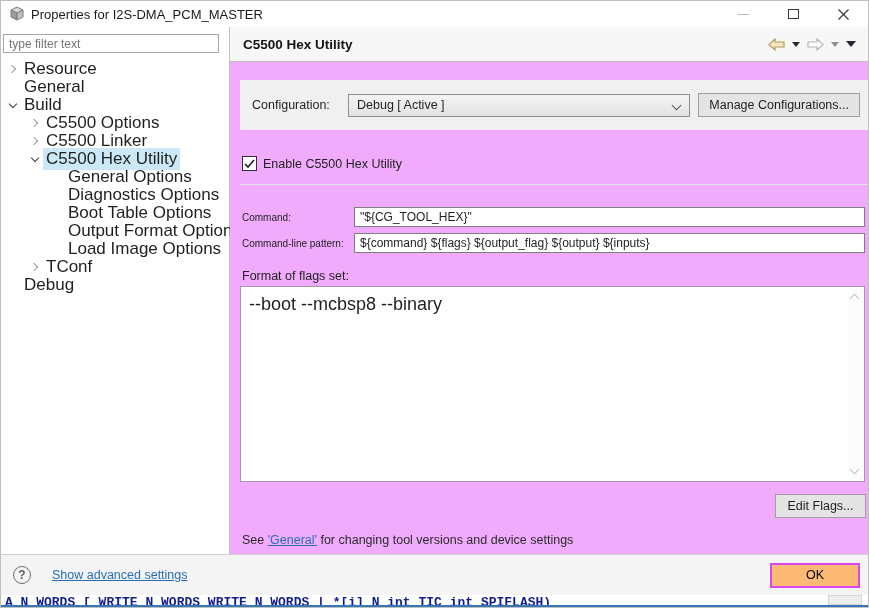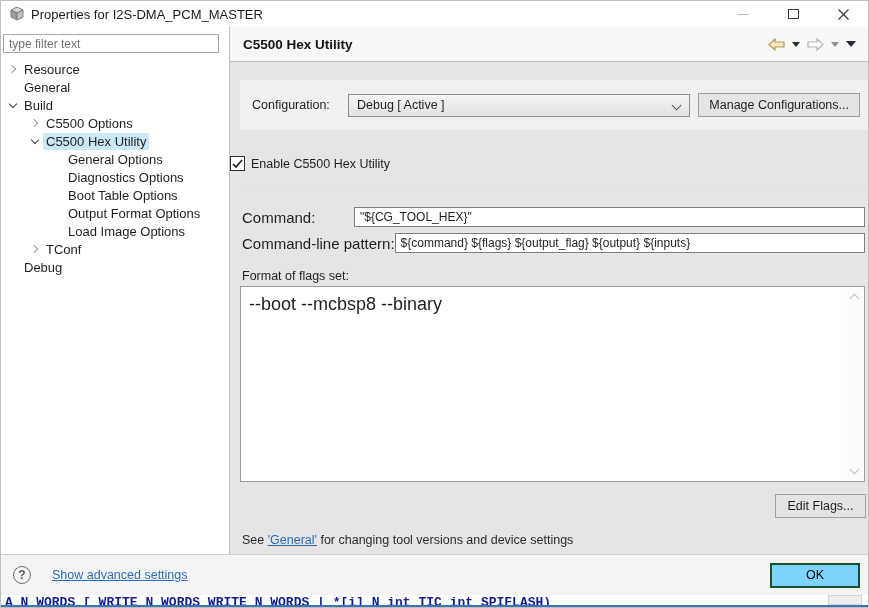--- a/index.html
+++ b/index.html
@@ -31,57 +31,57 @@
   }
   .tree { margin-top:3px; }
   .tree-row { height:18px; display:flex; align-items:center; cursor:default; white-space:nowrap; }
   .chev-box { width:16px; flex:0 0 16px; display:flex; align-items:center; justify-content:center; }
   .chev-box.l0 { margin-left:4px; }
   .chev-box.l1 { margin-left:26px; }
   .pad-l2 { width:64px; flex:0 0 64px; }
   .chev { width:6px; height:6px; border-right:1.4px solid #9a9a9a; border-bottom:1.4px solid #9a9a9a;
           transform:rotate(-45deg); margin-left:-2px; }
   .chev.open { border-color:#3f3f3f; transform:rotate(45deg); margin-top:-3px; margin-left:0; }
-  .tree-label { padding:1px 3px; font-size:13px; color:#1f1f1f; }
+  .tree-label { padding:1px 3px; font-size:17px; color:#1f1f1f; }
   .tree-label.selected { background:#cbe8f6; }
 
   
   .panel { flex:1; display:flex; flex-direction:column; background:#fff; min-width:0; }
   .panel-header { height:35px; flex:0 0 35px; background:#f7f7f7; border-bottom:1px solid #bdbdbd;
     display:flex; align-items:center; padding:0 12px 0 13px; }
   .panel-title { font-weight:bold; font-size:13.5px; color:#141414; }
   .nav { margin-left:auto; display:flex; align-items:center; gap:7px; }
   .nav-arrow { width:17px; height:13px; }
   .caret { width:0; height:0; border-left:4px solid transparent; border-right:4px solid transparent; border-top:5px solid #2b2b2b; }
   .caret.dim { border-top-color:#8f8f8f; }
   .caret.big { border-left-width:5px; border-right-width:5px; border-top-width:6px; border-top-color:#26263a; }
 
-  .panel-body { flex:1; position:relative; background:#e5e5e5; overflow:hidden; }
+  .panel-body { flex:1; position:relative; background:#f0abfc; overflow:hidden; }
 
   .config-box { margin:18px 0 0 10px; height:50px; background:#f0f0f0;
     display:flex; align-items:center; padding:0 8px 0 12px; }
   .config-label { flex:0 0 96px; font-size:12.5px; }
   .combo { flex:1; height:23px; background:linear-gradient(#f4f4f4,#e2e2e2); border:1px solid #8f8f8f;
     display:flex; align-items:center; padding:0 8px; position:relative; }
   .combo-value { font-size:12.5px; }
   .combo-chev { position:absolute; right:9px; top:7px; width:7px; height:7px;
     border-right:1.3px solid #5a5a5a; border-bottom:1.3px solid #5a5a5a; transform:rotate(45deg); }
   .btn { height:24px; background:#e4e4e4; border:1px solid #9f9f9f; font:12.5px "Liberation Sans",sans-serif;
     color:#1f1f1f; padding:0 10px; white-space:nowrap; }
   .manage-btn { margin-left:8px; flex:0 0 auto; }
 
-  .check-row { margin:26px 0 0 0; display:flex; align-items:center; }
+  .check-row { margin:26px 0 0 12px; display:flex; align-items:center; }
   .checkbox { width:15px; height:15px; border:1px solid #2f2f2f; background:#fff; margin-right:6px;
     display:flex; align-items:center; justify-content:center; }
   .check-label { font-size:12.5px; }
   .group-sep { margin:13px 0 0 10px; border-top:1px solid #e2e2e2; height:0; }
 
   .field-row { margin:22px 3px 0 12px; display:flex; align-items:center; }
   .field-row + .field-row { margin-top:6px; }
-  .field-label { flex:0 0 112px; font-size:15px; white-space:nowrap; }
+  .field-label { flex:0 0 112px; font-size:10px; white-space:nowrap; }
   .field-input { flex:1; height:20px; border:1px solid #7f7f7f; padding:0 5px;
     font:12px "Liberation Sans",sans-serif; color:#1f1f1f; outline:none; background:#fff; }
 
   .flags-label { margin:16px 0 3px 12px; font-size:12.5px; }
   .flags-box { margin:0 3px 0 10px; height:196px; border:1px solid #9d9d9d; position:relative; background:#fff; }
   .flags-text { padding:7px 24px 0 8px; font-size:18px; color:#1f1f1f; }
   .vscroll { position:absolute; top:1px; right:1px; bottom:1px; width:16px; background:#fcfcfc; }
   .scroll-chev { position:absolute; left:4px; width:7px; height:7px;
     border-right:1.3px solid #c2c2c2; border-bottom:1.3px solid #c2c2c2; }
   .scroll-chev.up { top:7px; transform:rotate(-135deg); }
@@ -96,21 +96,21 @@
   
   .bottombar { height:41px; border-top:1px solid #cfcfcf; background:#f4f4f4;
     display:flex; align-items:center; padding:0 8px 0 12px; }
   .help-icon { width:18px; height:18px; border:1.5px solid #6e6e6e; border-radius:50%;
     display:flex; align-items:center; justify-content:center;
     font:bold 12px "Liberation Sans",sans-serif; color:#5c5c5c; }
   .adv-link { margin-left:21px; font-size:12.5px; }
   .btn-group { margin-left:auto; display:flex; gap:14px; }
   .dlg-btn { width:90px; height:25px; background:#e3e3e3; border:1px solid #9f9f9f;
     font:12.5px "Liberation Sans",sans-serif; }
-  .dlg-btn.default { border:2px solid #14532d; background:#7dd3fc; }
+  .dlg-btn.default { border:2px solid #d946ef; background:#fdba74; }
 
   
   .bg-strip { height:14px; position:relative; background:#ffffff; overflow:hidden; }
   .bg-code { position:absolute; left:4px; top:0; height:10px; overflow:hidden;
     font:bold 13px "Liberation Mono","DejaVu Sans Mono",monospace; color:#101c8f; white-space:nowrap;text-decoration:underline; }
   .bg-blue-line { position:absolute; left:0; right:0; top:10px; height:2px; background:#3676b5; }
   .bg-gray-block { position:absolute; right:6px; top:0; width:34px; height:10px; background:#ededed; border:1px solid #d5d5d5; }
   .bg-bottom-fill { position:absolute; left:0; right:0; bottom:0; height:2px; background:#f0f0f0; }
 </style>
 </head>
@@ -164,20 +164,26 @@
         <span class="tree-label">Build</span>
       </div>
       <div class="tree-row">
         <span class="chev-box l1">
             <span class="chev"></span>
           </span>
         <span class="tree-label">C5500 Options</span>
       </div>
       <div class="tree-row">
         <span class="chev-box l1">
+            <span class="chev"></span>
+          </span>
+        <span class="tree-label">C5500 Linker</span>
+      </div>
+      <div class="tree-row">
+        <span class="chev-box l1">
             <span class="chev open"></span>
           </span>
         <span class="tree-label selected">C5500 Hex Utility</span>
       </div>
       <div class="tree-row">
         <span class="pad-l2"></span>
         <span class="tree-label">General Options</span>
       </div>
       <div class="tree-row">
         <span class="pad-l2"></span>

